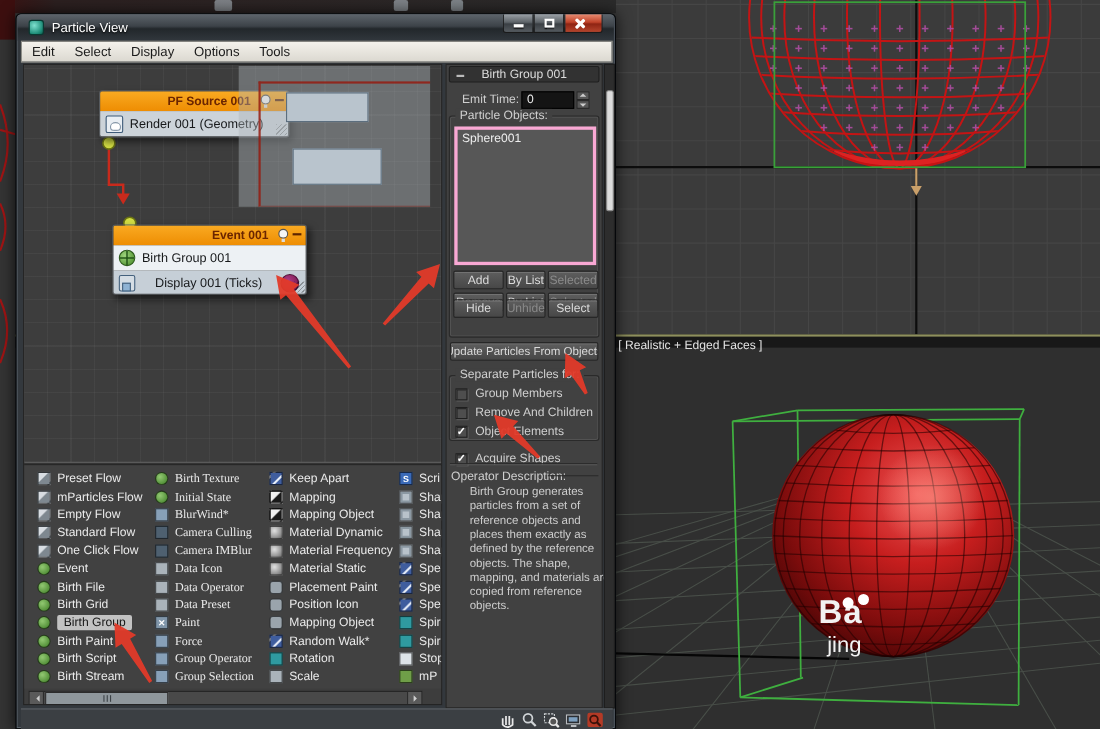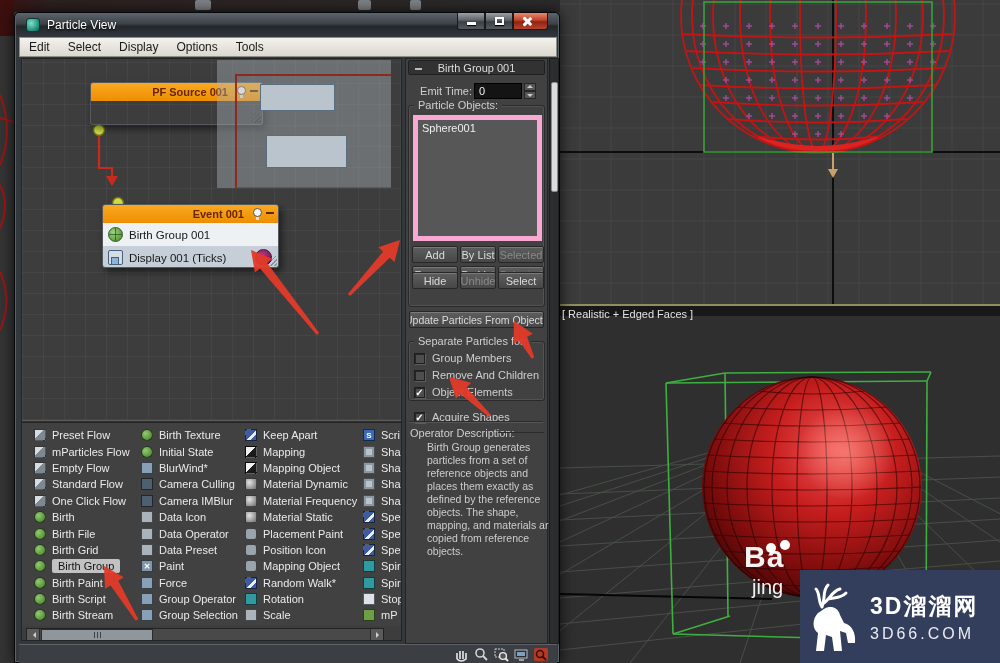--- a/index.html
+++ b/index.html
@@ -59,21 +59,21 @@
                      repeating-linear-gradient(90deg, rgba(255,255,255,.04) 0 1px, transparent 1px 21px); }
   .node { position:absolute; border:1px solid #55595d; border-radius:3px; overflow:hidden;
     box-shadow:3px 4px 7px rgba(0,0,0,.5); z-index:2; }
   .node-header { height:18px; background:linear-gradient(#f9aa22,#ee8d02); color:#6b2500;
     font-size:11px; font-weight:bold; text-align:right; padding:3px 34px 0 0; position:relative; }
   .bulb-icon { position:absolute; right:16px; top:3px; width:9px; height:9px; background:#f5f5f5;
     border:1px solid #555; border-radius:50%; }
   .bulb-icon:after { content:""; position:absolute; left:2px; top:8px; width:3px; height:3px; background:#ddd; }
   .minus-icon { position:absolute; right:4px; top:7px; width:8px; height:2px; background:#5d2500; }
   .node-row { height:23px; display:flex; align-items:center; font-size:11.5px; color:#16181a; padding-left:5px; position:relative; }
-  .row-light { background:#edf1f4; } .row-mid { background:#ccd3d9; } .row-blue { background:#c6cfd7; }
+  .row-light { background:#edf1f4; } .row-mid { background:#ccd3d9; } .row-blue { background:#c6cfd7;gap:12px; }
   .node:after { content:""; position:absolute; right:1px; bottom:1px; width:10px; height:10px;
     background:repeating-linear-gradient(135deg, rgba(0,0,0,.3) 0 1px, transparent 1px 3px); }
   .teapot-icon { width:16px; height:16px; background:#e9eef3; border:1px solid #3d5a78; border-radius:2px; margin-right:6px; position:relative; }
   .teapot-icon:after { content:""; position:absolute; left:3px; top:5px; width:8px; height:6px; background:#fff;
     border:1px solid #8899aa; border-radius:50% 50% 40% 40%; }
   .birthgroup-icon { width:15px; height:15px; border-radius:50%; margin-right:6px; border:1px solid #2f5c1f;
     background:radial-gradient(circle at 35% 35%, #9ed47e, #5a9a3a 75%);
     background-image:linear-gradient(0deg, transparent 45%, rgba(30,80,20,.7) 45% 55%, transparent 55%),
       linear-gradient(90deg, transparent 45%, rgba(30,80,20,.7) 45% 55%, transparent 55%),
       radial-gradient(circle at 35% 35%, #9ed47e, #5a9a3a 75%); }
@@ -126,21 +126,21 @@
   .emit-label { position:absolute; left:6px; top:26px; width:60px; text-align:right; }
   .emit-field { position:absolute; left:68px; top:24px; width:48px; height:16px; background:#141414;
     border:1px solid #000; color:#eee; padding:1px 0 0 4px; font-size:11px; }
   .spinner { position:absolute; left:118px; top:24px; width:12px; height:16px; }
   .spin-btn { position:absolute; left:0; width:12px; height:8px; background:#565656; border:1px solid #262626; }
   .spin-btn:after { content:""; position:absolute; left:2px; border:3px solid transparent; }
   .spin-up { top:0; } .spin-up:after { top:1px; border-bottom-color:#ccc; border-top-width:0; }
   .spin-dn { top:8px; } .spin-dn:after { top:2px; border-top-color:#ccc; border-bottom-width:0; }
   .groupbox { position:absolute; border:1px solid #2a2a2a; box-shadow:inset 0 0 0 1px #525252; border-radius:3px; }
   .group-label { position:absolute; top:-7px; left:5px; background:#414141; padding:0 4px; color:#cfcfcf; }
-  .pobj-list { position:absolute; left:4px; top:9px; width:129px; height:126px; background:#575757; border:5px solid #f9a8d4; }
+  .pobj-list { position:absolute; left:4px; top:9px; width:129px; height:126px; background:#575757; border:3px solid #f9a8d4; }
   .pobj-item { color:#efefef; padding:2px 0 0 4px; font-size:11px; }
   .btn-row { position:absolute; left:3px; width:132px; height:17px; display:flex; gap:2px; }
   .mxbtn { background:linear-gradient(#5e5e5e,#474747); border:1px solid #272727; border-radius:2px;
     box-shadow:inset 0 1px 0 rgba(255,255,255,.18); color:#dadada; font-size:11px;
     display:flex; align-items:center; justify-content:center; padding:0 2px; white-space:nowrap; overflow:hidden; }
   .mxbtn.disabled { color:#8a8a8a; }
   .bw1 { width:46px; } .bw2 { width:36px; } .bw3 { width:46px; }
   .update-btn { position:absolute; left:3px; top:252px; width:135px; height:17px; font-size:10.5px; }
   .cbrow { position:absolute; left:8px; display:flex; align-items:center; height:14px; }
   .cbox { width:11px; height:11px; background:#4e4e4e; border:1px solid #1f1f1f;
@@ -456,32 +456,20 @@
     <div class="strip-blob" style="left:410px;width:11px"></div>
   </div>
 
   <div class="partial-wm">
     <div class="l1">Ba</div>
     <div class="l2">jing</div>
   </div>
   <div class="wm-dot" style="left:766px;top:543px;width:10px;height:10px"></div>
   <div class="wm-dot" style="left:780px;top:540px;width:10px;height:10px"></div>
 
-  <div class="watermark">
-    <svg width="66" height="80" viewBox="0 0 66 80">
-      <g fill="none" stroke="#fff" stroke-width="3" stroke-linecap="round">
-        <path d="M22 30 C18 24 20 16 16 12 M22 30 C26 20 22 14 28 8 M24 26 C30 22 32 14 40 12 M28 22 C34 20 40 22 46 16"></path>
-      </g>
-      <path fill="#fff" d="M24 32 C30 28 38 30 40 38 L44 46 C52 48 56 56 55 66 L48 66 L46 56 L40 54 L42 74 L34 74 L32 60 L26 58 L24 74 L16 74 L18 56 C12 52 12 42 18 36 Z"></path>
-    </svg>
-    <div class="wm-text">
-      <div class="w1">3D溜溜网</div>
-      <div class="w2">3D66.COM</div>
-    </div>
-  </div>
 
   <div class="pv-window">
     <div class="titlebar">
       <div class="title-icon"></div>
       <div class="title-text">Particle View</div>
       <div class="winbtns">
         <div class="winbtn min">
             <div class="glyph-min"></div>
           </div>
         <div class="winbtn max">
@@ -509,20 +497,24 @@
             <circle cx="77" cy="71" r="5.5" fill="#d3de44" stroke="#6a7312" stroke-width="1.5"></circle>
             <circle cx="96" cy="144" r="5.5" fill="#d3de44" stroke="#6a7312" stroke-width="1.5"></circle>
           </svg>
 
         <div class="node" style="left:68px;top:23px;width:173px;height:43px">
           <div class="node-header">
             <span>PF Source 001</span>
             <span class="bulb-icon"></span>
             <span class="minus-icon"></span>
           </div>
+          <div class="node-row row-mid">
+            <span class="teapot-icon"></span>
+            <span>Render 001 (Geometry)</span>
+          </div>
         </div>
 
         <div class="node" style="left:80px;top:145px;width:177px;height:64px">
           <div class="node-header">
             <span>Event 001</span>
             <span class="bulb-icon"></span>
             <span class="minus-icon"></span>
           </div>
           <div class="node-row row-light">
             <span class="birthgroup-icon"></span>
@@ -560,21 +552,21 @@
             <div class="depot-item">
               <span class="dicon di-flow"></span>
               <span class="lbl">Standard Flow</span>
             </div>
             <div class="depot-item">
               <span class="dicon di-flow"></span>
               <span class="lbl">One Click Flow</span>
             </div>
             <div class="depot-item">
               <span class="dicon di-green"></span>
-              <span class="lbl">Birth</span>
+              <span class="lbl">Event</span>
             </div>
             <div class="depot-item">
               <span class="dicon di-green"></span>
               <span class="lbl">Birth File</span>
             </div>
             <div class="depot-item">
               <span class="dicon di-green"></span>
               <span class="lbl">Birth Grid</span>
             </div>
             <div class="depot-item selected">
@@ -587,21 +579,21 @@
             </div>
             <div class="depot-item">
               <span class="dicon di-green"></span>
               <span class="lbl">Birth Script</span>
             </div>
             <div class="depot-item">
               <span class="dicon di-green"></span>
               <span class="lbl">Birth Stream</span>
             </div>
           </div>
-          <div class="depot-col" style="left: 119px;">
+          <div class="depot-col" style="left: 119px; font-family: Liberation Serif, serif;">
             <div class="depot-item">
               <span class="dicon di-green"></span>
               <span class="lbl">Birth Texture</span>
             </div>
             <div class="depot-item">
               <span class="dicon di-green"></span>
               <span class="lbl">Initial State</span>
             </div>
             <div class="depot-item">
               <span class="dicon di-op"></span>

